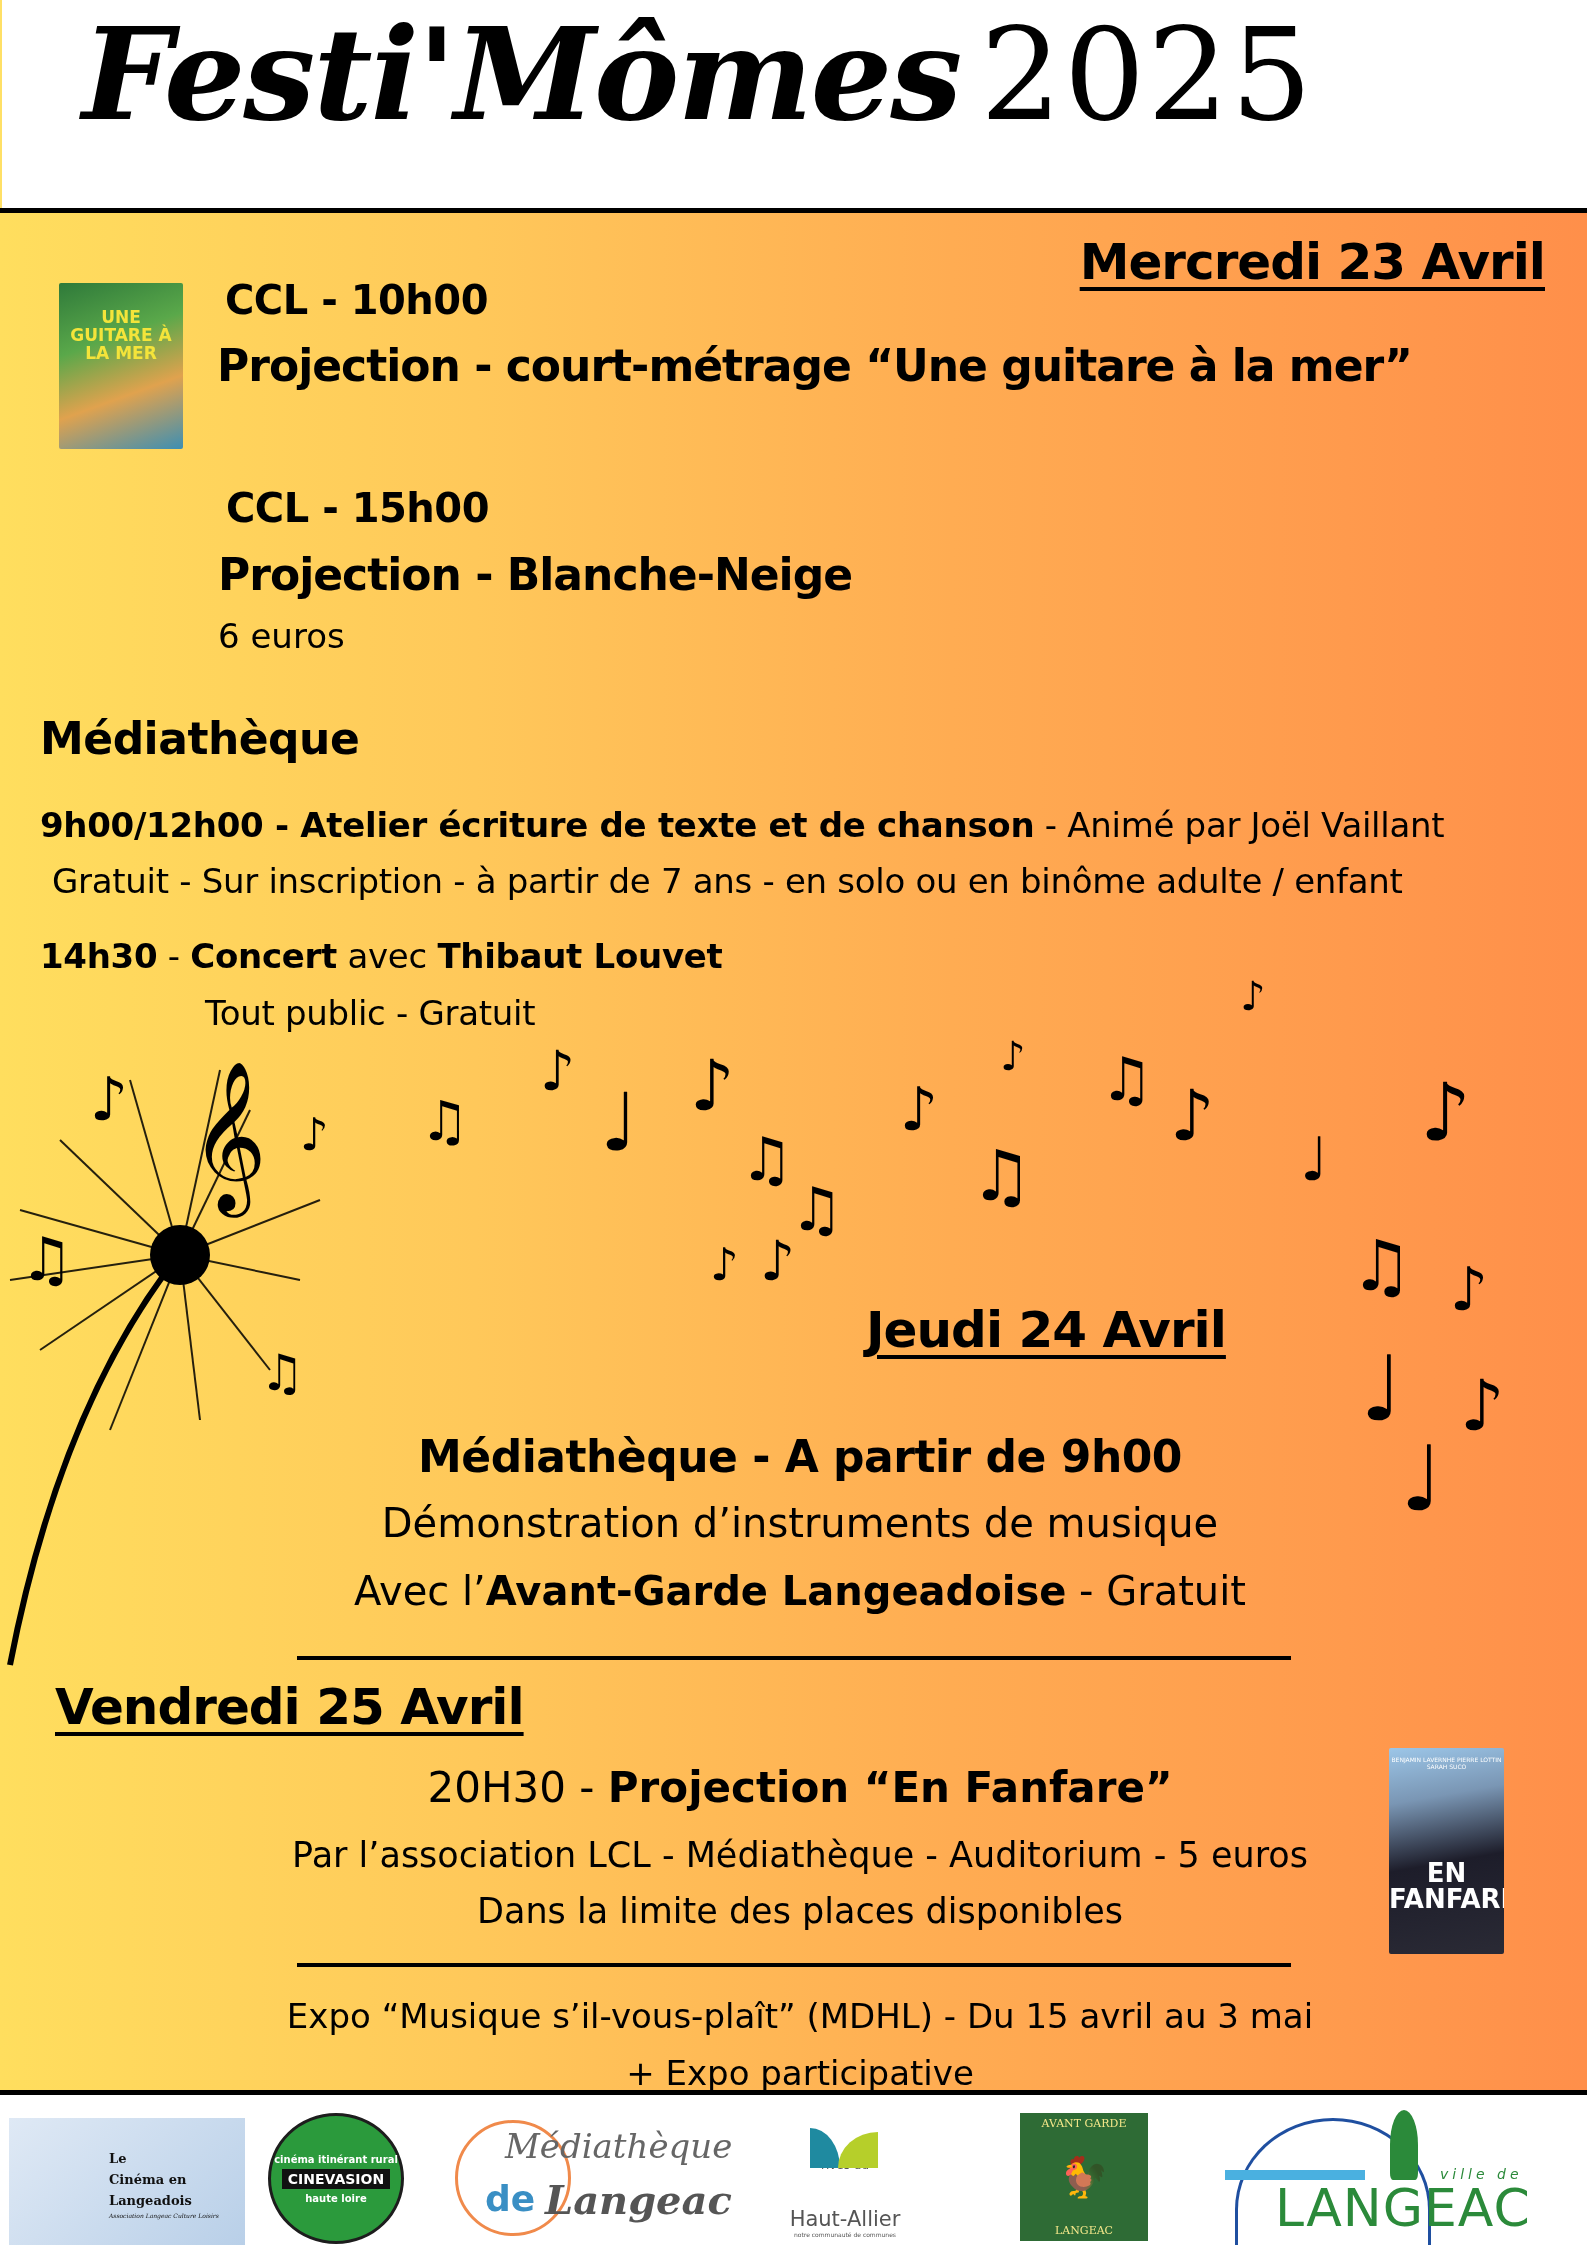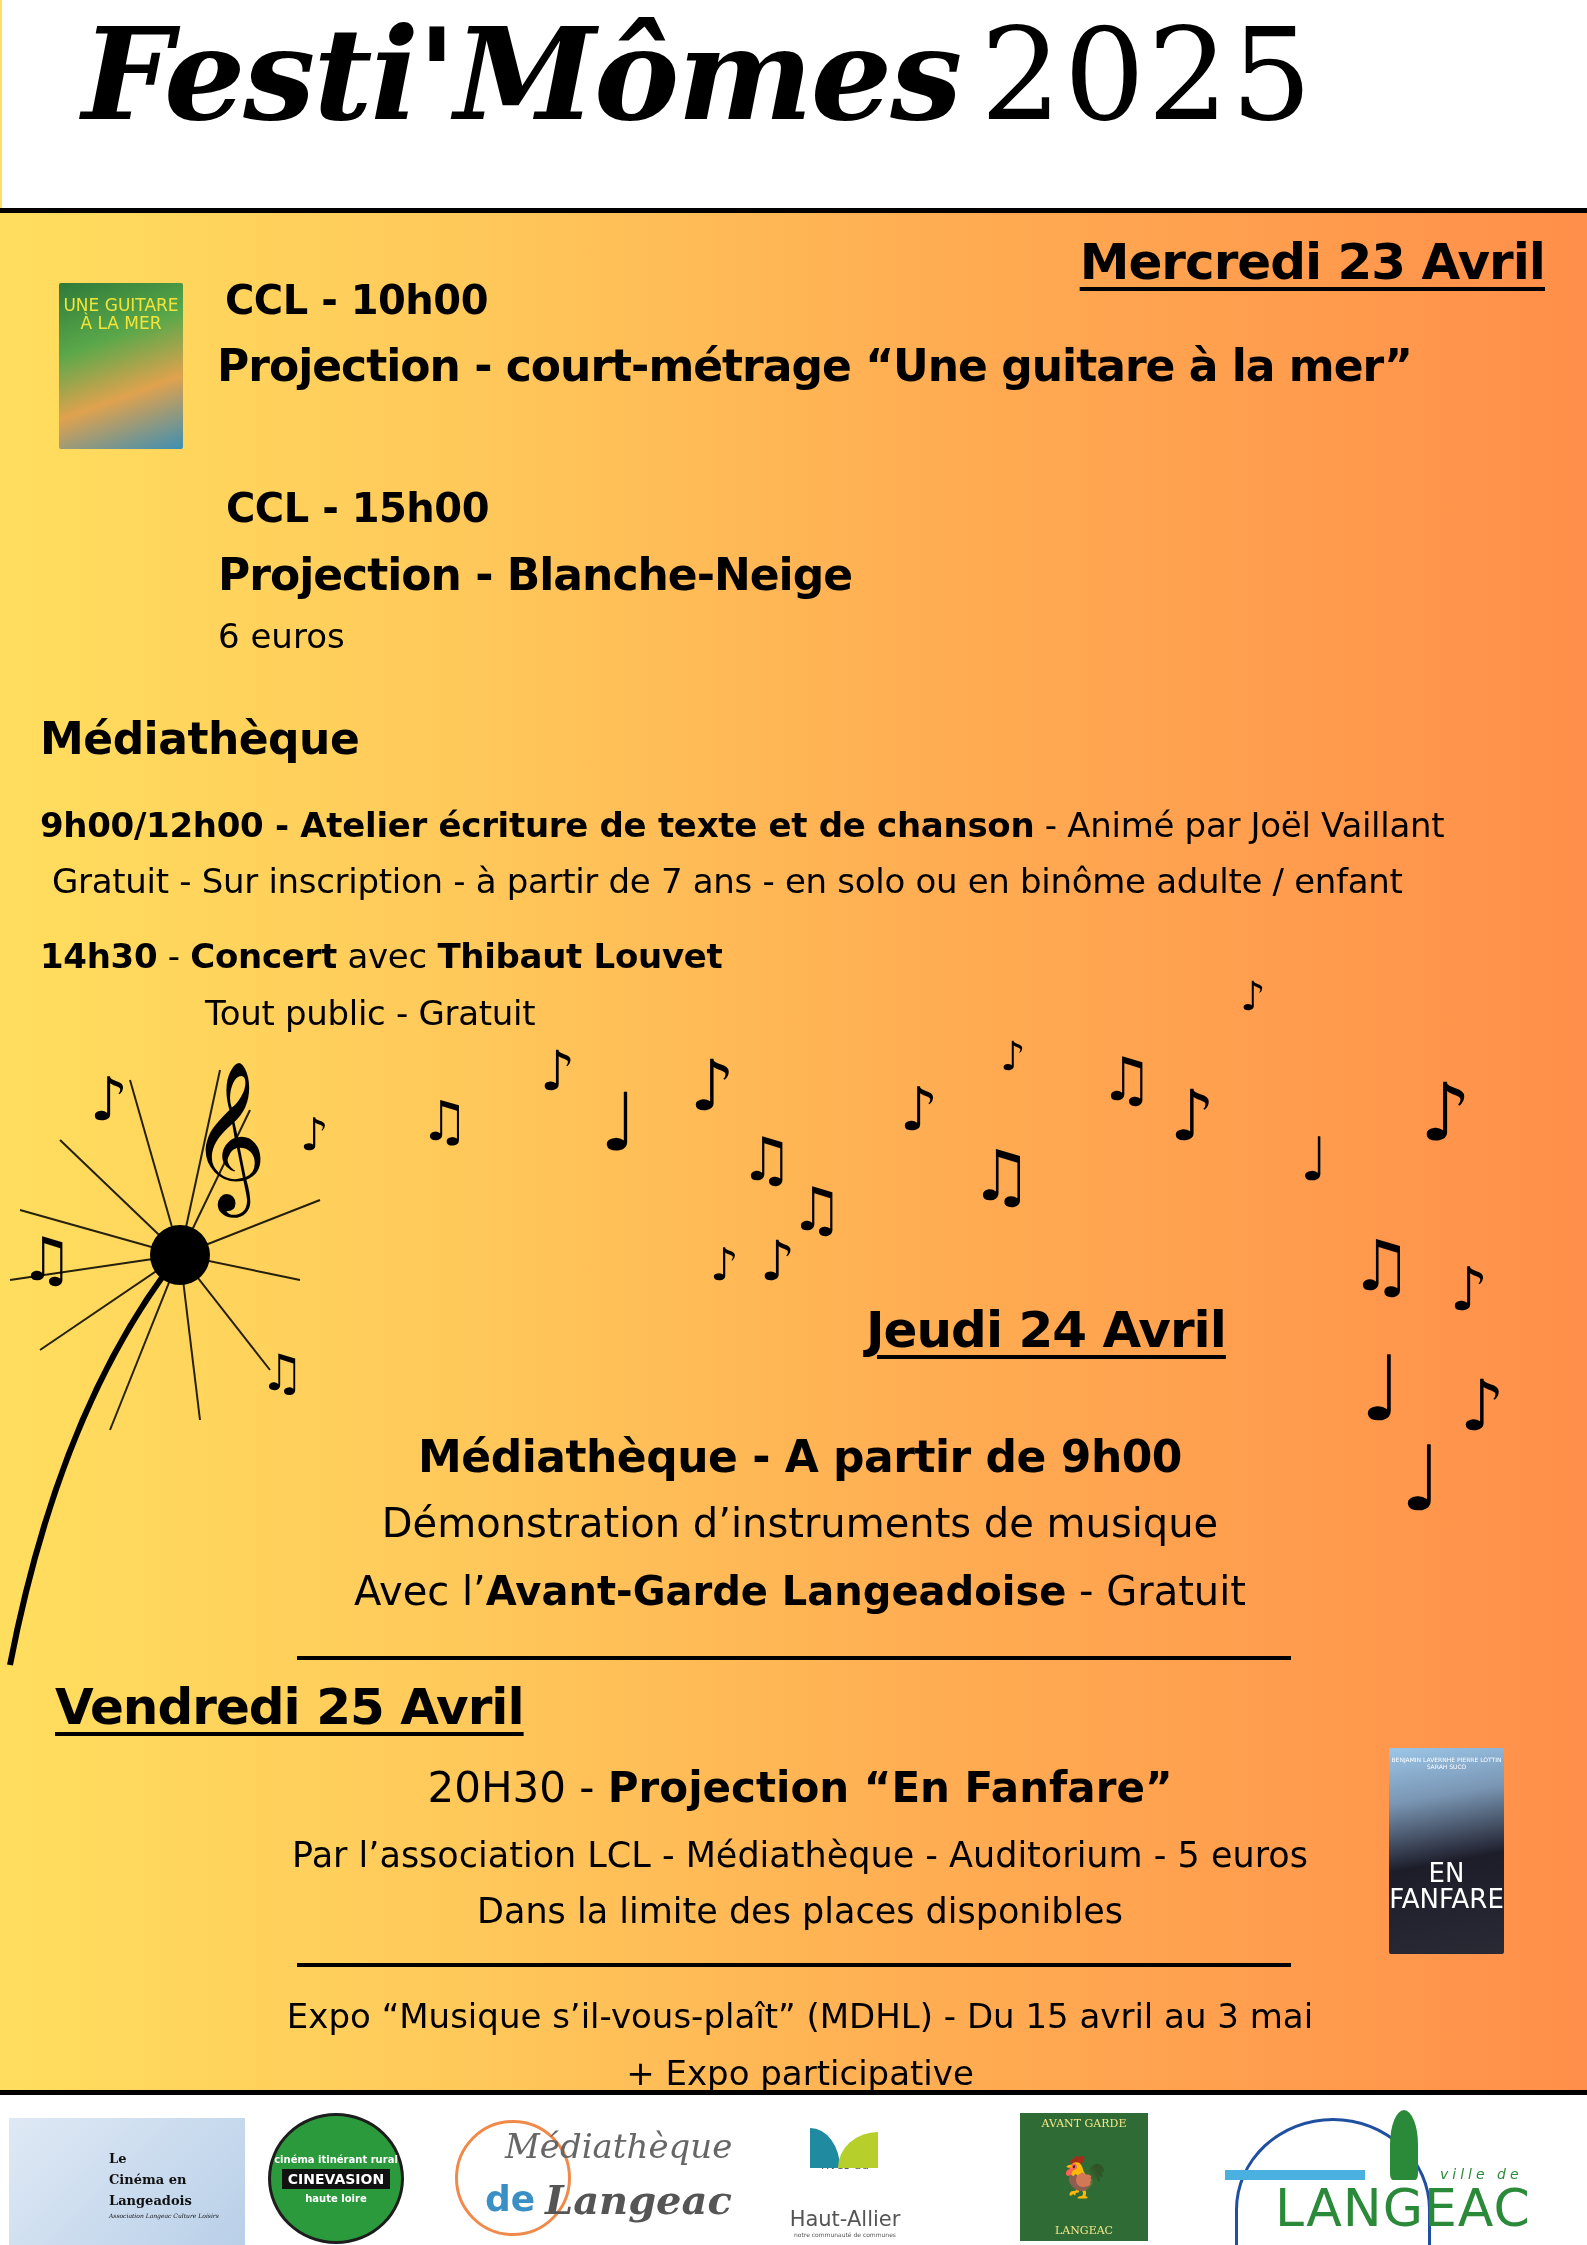--- a/index.html
+++ b/index.html
@@ -37,25 +37,25 @@
   .ev-title { font-size: 44px; font-weight: bold; white-space: nowrap; letter-spacing: -1px;}
   .ev-detail { font-size: 34px; white-space: nowrap; }
   .section-title { font-size: 44px; font-weight: bold; white-space: nowrap; letter-spacing: -0.5px;}
   .line-text { font-size: 34px; white-space: nowrap; letter-spacing: -0.3px;}
   .b { font-weight: bold; }
   .center-col { position: absolute; width: 1587px; text-align: center; white-space: nowrap; }
   .rule { position: absolute; height: 4px; background: #000; }
 
   .poster { position: absolute; border-radius: 2px; overflow: hidden; }
   .poster-guitare { background: linear-gradient(160deg, #2f7a3a 0%, #5aa84a 35%, #e0a24e 65%, #3d8fb3 100%); }
-  .poster-guitare .ptitle { position: absolute; top: 14px; left: 0; width: 100%; text-align: center; color: #f4e43a; font-size: 17px; font-weight: normal; line-height: 1.05;}
+  .poster-guitare .ptitle { position: absolute; top: 26px; left: 0; width: 100%; text-align: center; color: #f4e43a; font-size: 17px; font-weight: bold; line-height: 1.05;}
   .poster-neige { background: linear-gradient(170deg, #1a5a3a 0%, #3d6fa0 35%, #caa24a 70%, #2b3a2a 100%); }
   .poster-neige .ptitle { position: absolute; bottom: 4px; left: 0; width: 100%; text-align: center; color: #fff; font-family: "DejaVu Serif", serif; font-size: 13px;}
   .poster-fanfare { background: linear-gradient(170deg, #9cc6e8 0%, #7a96b4 25%, #1d1d2a 55%, #2a2a35 100%); }
-  .poster-fanfare .ptitle { position: absolute; top: 112px; left: 0; width: 100%; text-align: center; color: #fff; font-size: 26px; font-weight: normal; line-height: 1; }
+  .poster-fanfare .ptitle { position: absolute; top: 112px; left: 0; width: 100%; text-align: center; color: #fff; font-size: 26px; font-weight: bold; line-height: 1; }
   .poster-fanfare .credits { position: absolute; top: 8px; left: 0; width: 100%; text-align: center; color:#fff; font-size: 6px;}
 
   .logo { position: absolute; display: flex; align-items: center; justify-content: center; text-align: center; }
   .logo-cinema { left: 9px; top: 2118px; width: 236px; height: 134px; background: linear-gradient(135deg, #dfe9f5, #b8cfe8); flex-direction: column; align-items: flex-start; padding-left: 100px; box-sizing: border-box; font-family: "DejaVu Serif", serif; font-size: 13px; font-weight: bold; color: #111; line-height: 1.6;}
   .logo-cinema .small { font-size: 6px; font-style: italic; font-weight: normal; }
   .logo-cinevasion { left: 268px; top: 2113px; width: 130px; height: 125px; border-radius: 50%; background: #2b9a3c; border: 3px solid #1d1d1d; color: #fff; font-weight: bold; font-size: 14px; flex-direction: column; }
   .logo-cinevasion .top { font-size: 10px; color: #fff; }
   .logo-cinevasion .band { background:#111; padding: 2px 6px; margin: 4px 0; }
   .logo-media { left: 455px; top: 2118px; width: 280px; height: 125px; }
   .logo-media .circle { position: absolute; left: 0; top: 2px; width: 110px; height: 110px; border: 3px solid #f08a4b; border-radius: 50%; }

